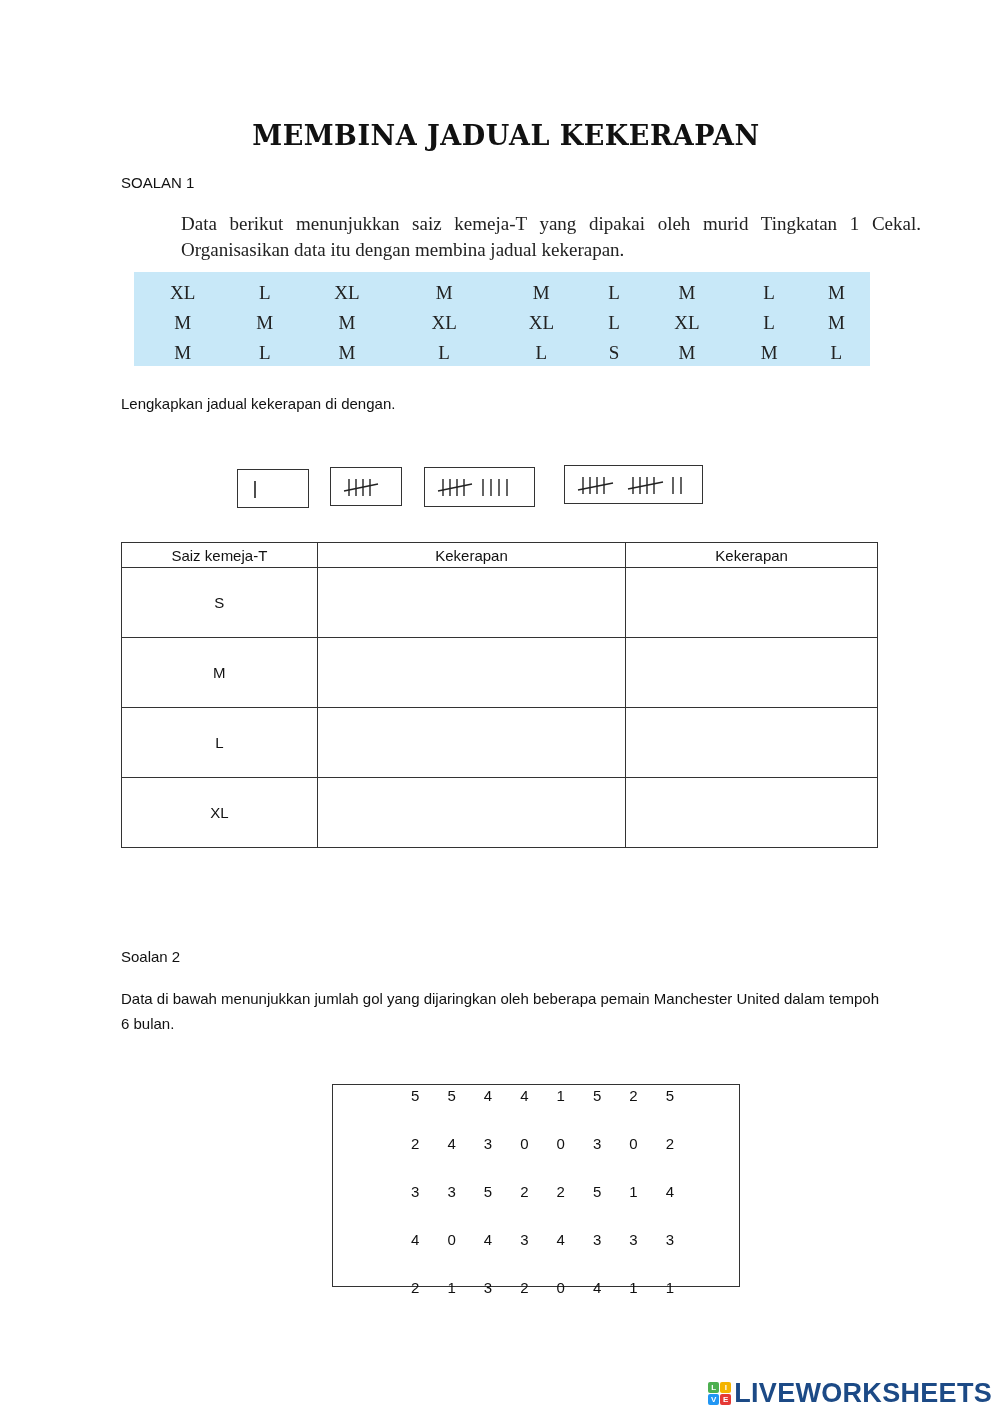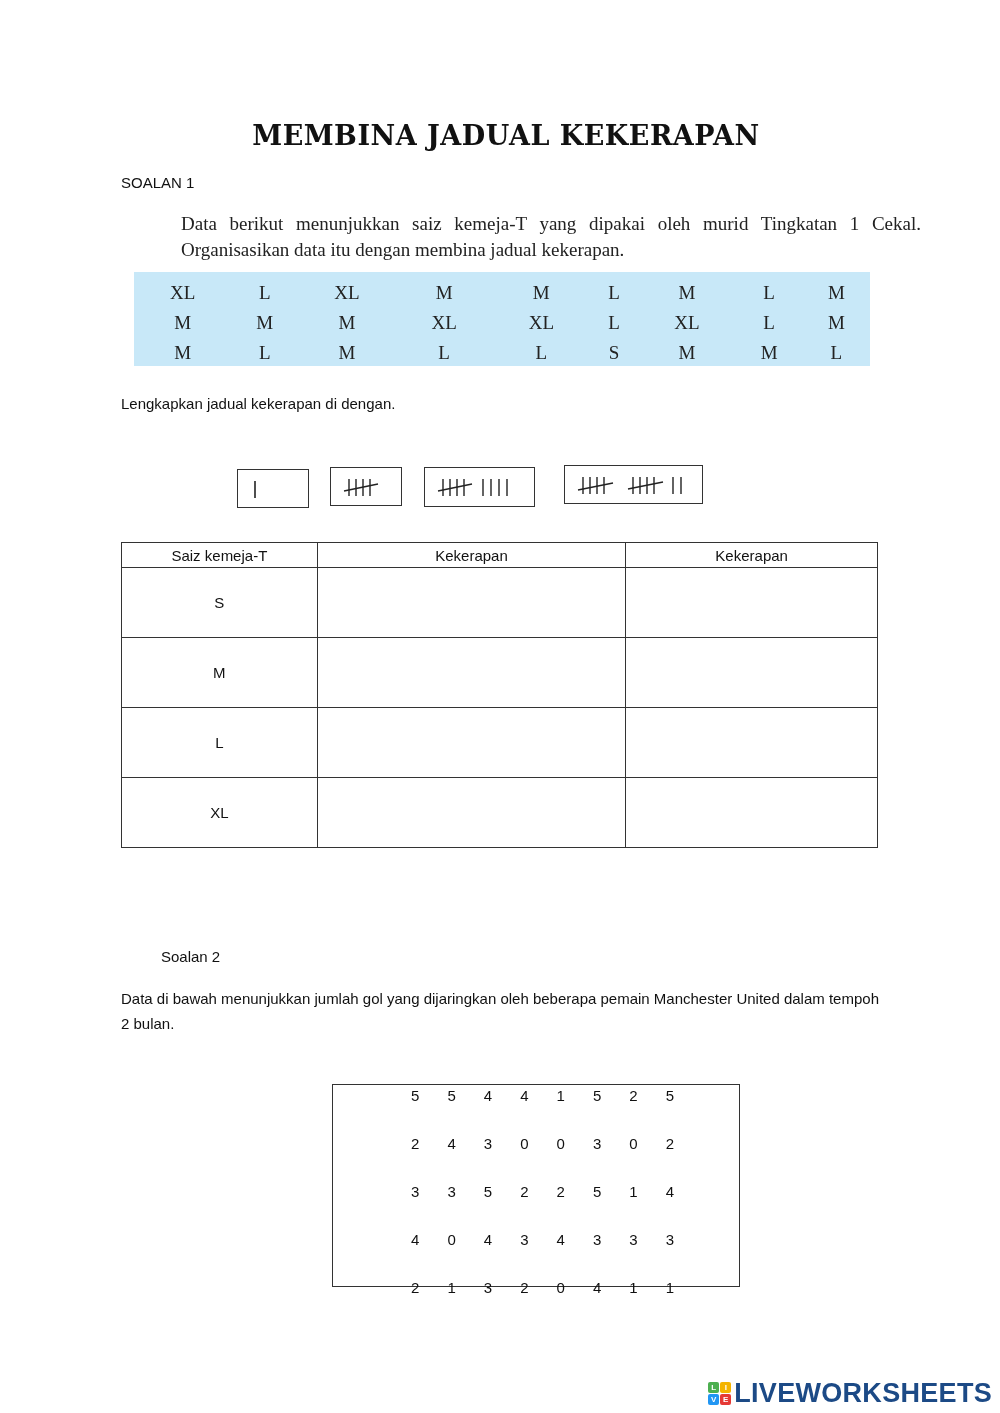--- a/index.html
+++ b/index.html
@@ -150,22 +150,22 @@
       <td></td>
     </tr>
     <tr>
       <td>XL</td>
       <td></td>
       <td></td>
     </tr>
   </tbody>
 </table>
 
-<div class="abs label" style="left:121px; top:948px;margin-left:40px;">Soalan 2</div>
-<div class="abs label" style="left:121px; top:986px; width:760px; line-height:25px;">Data di bawah menunjukkan jumlah gol yang dijaringkan oleh beberapa pemain Manchester United dalam tempoh 2 bulan.</div>
+<div class="abs label" style="left:121px; top:948px;">Soalan 2</div>
+<div class="abs label" style="left:121px; top:986px; width:760px; line-height:25px;">Data di bawah menunjukkan jumlah gol yang dijaringkan oleh beberapa pemain Manchester United dalam tempoh 6 bulan.</div>
 
 <div class="abs goals">
   <table>
     <tbody id="q2-data-body">
         <tr>
           <td>5</td>
           <td>5</td>
           <td>4</td>
           <td>4</td>
           <td>1</td>

